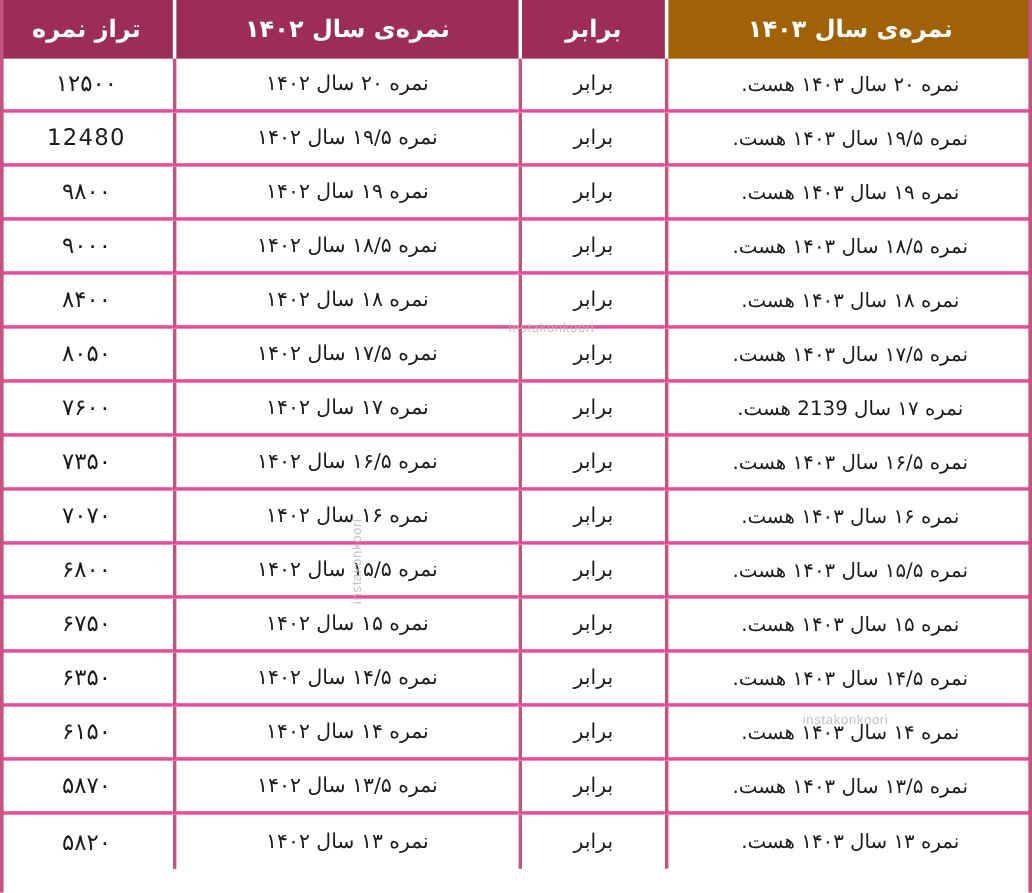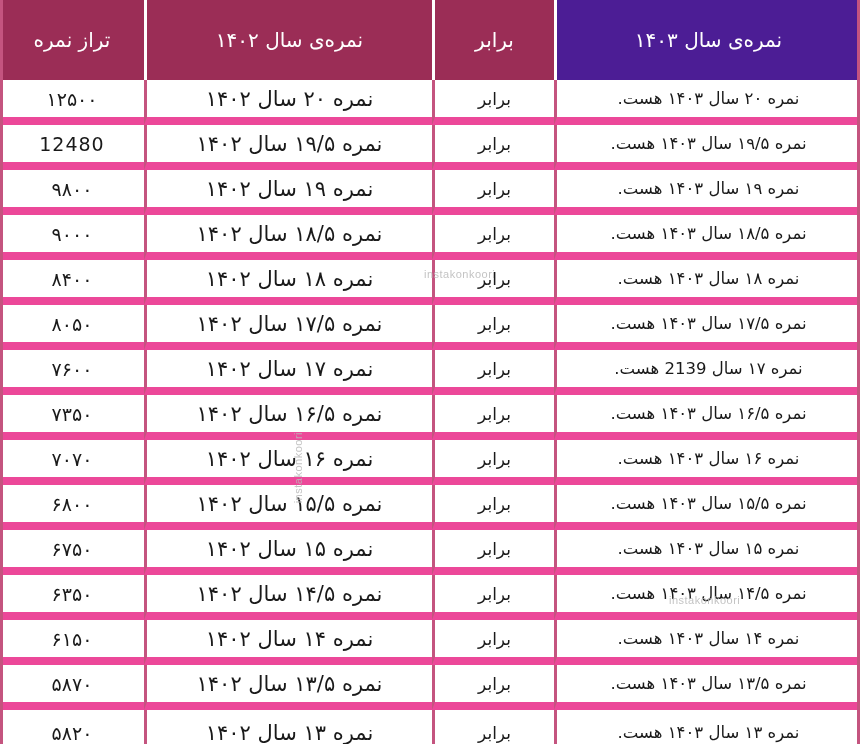--- a/index.html
+++ b/index.html
@@ -27,64 +27,64 @@
   }
   table.grid col.c-taraz { width: 144px; }
   table.grid col.c-y1402 { width: 288px; }
   table.grid col.c-eq    { width: 122px; }
   table.grid col.c-y1403 { width: 306px; }
 
   thead th {
     background: #9b2d56;
     color: #ffffff;
     font-size: 20px;
-    font-weight: normal;
-    height: 80px;
+    font-weight: bold;
+    height: 49px;
     vertical-align: middle;
     text-align: center;
     line-height: 1.25;
     padding: 4px 6px;
     border-left: 3px solid #ffffff;
     box-sizing: border-box;
   }
   thead th:last-child { border-left: none; }
   thead th.hdr-y1403 {
-    background: #4c1d95;
+    background: #a16207;
   }
 
   tbody td {
     height: 45px;
     vertical-align: middle;
     text-align: center;
     font-size: 17px;
     color: #1a1a1a;
     padding: 2px 8px;
     box-sizing: border-box;
     background: #ffffff;
-    border-bottom: 8px solid #ec4899;
+    border-bottom: 3px solid #ec4899;
     border-left: 3px solid #c4547f;
     white-space: nowrap;
     overflow: hidden;
   }
   tbody td:last-child { border-left: none; }
   tbody tr:last-child td { border-bottom: none; }
 
   tbody td.col-taraz {
     font-size: 19px;
     letter-spacing: 1px;
   }
   tbody td.col-eq {
     font-size: 17px;
   }
   tbody td.col-y1403 {
     font-size: 16.5px;
     margin-left: 20px;
   }
   tbody td.col-y1402 {
-    font-size: 21px;
+    font-size: 17px;
   }
 
   
   .edge-left, .edge-right {
     position: absolute;
     top: 0;
     width: 3px;
     height: 744px;
     background: #c4547f;
   }

